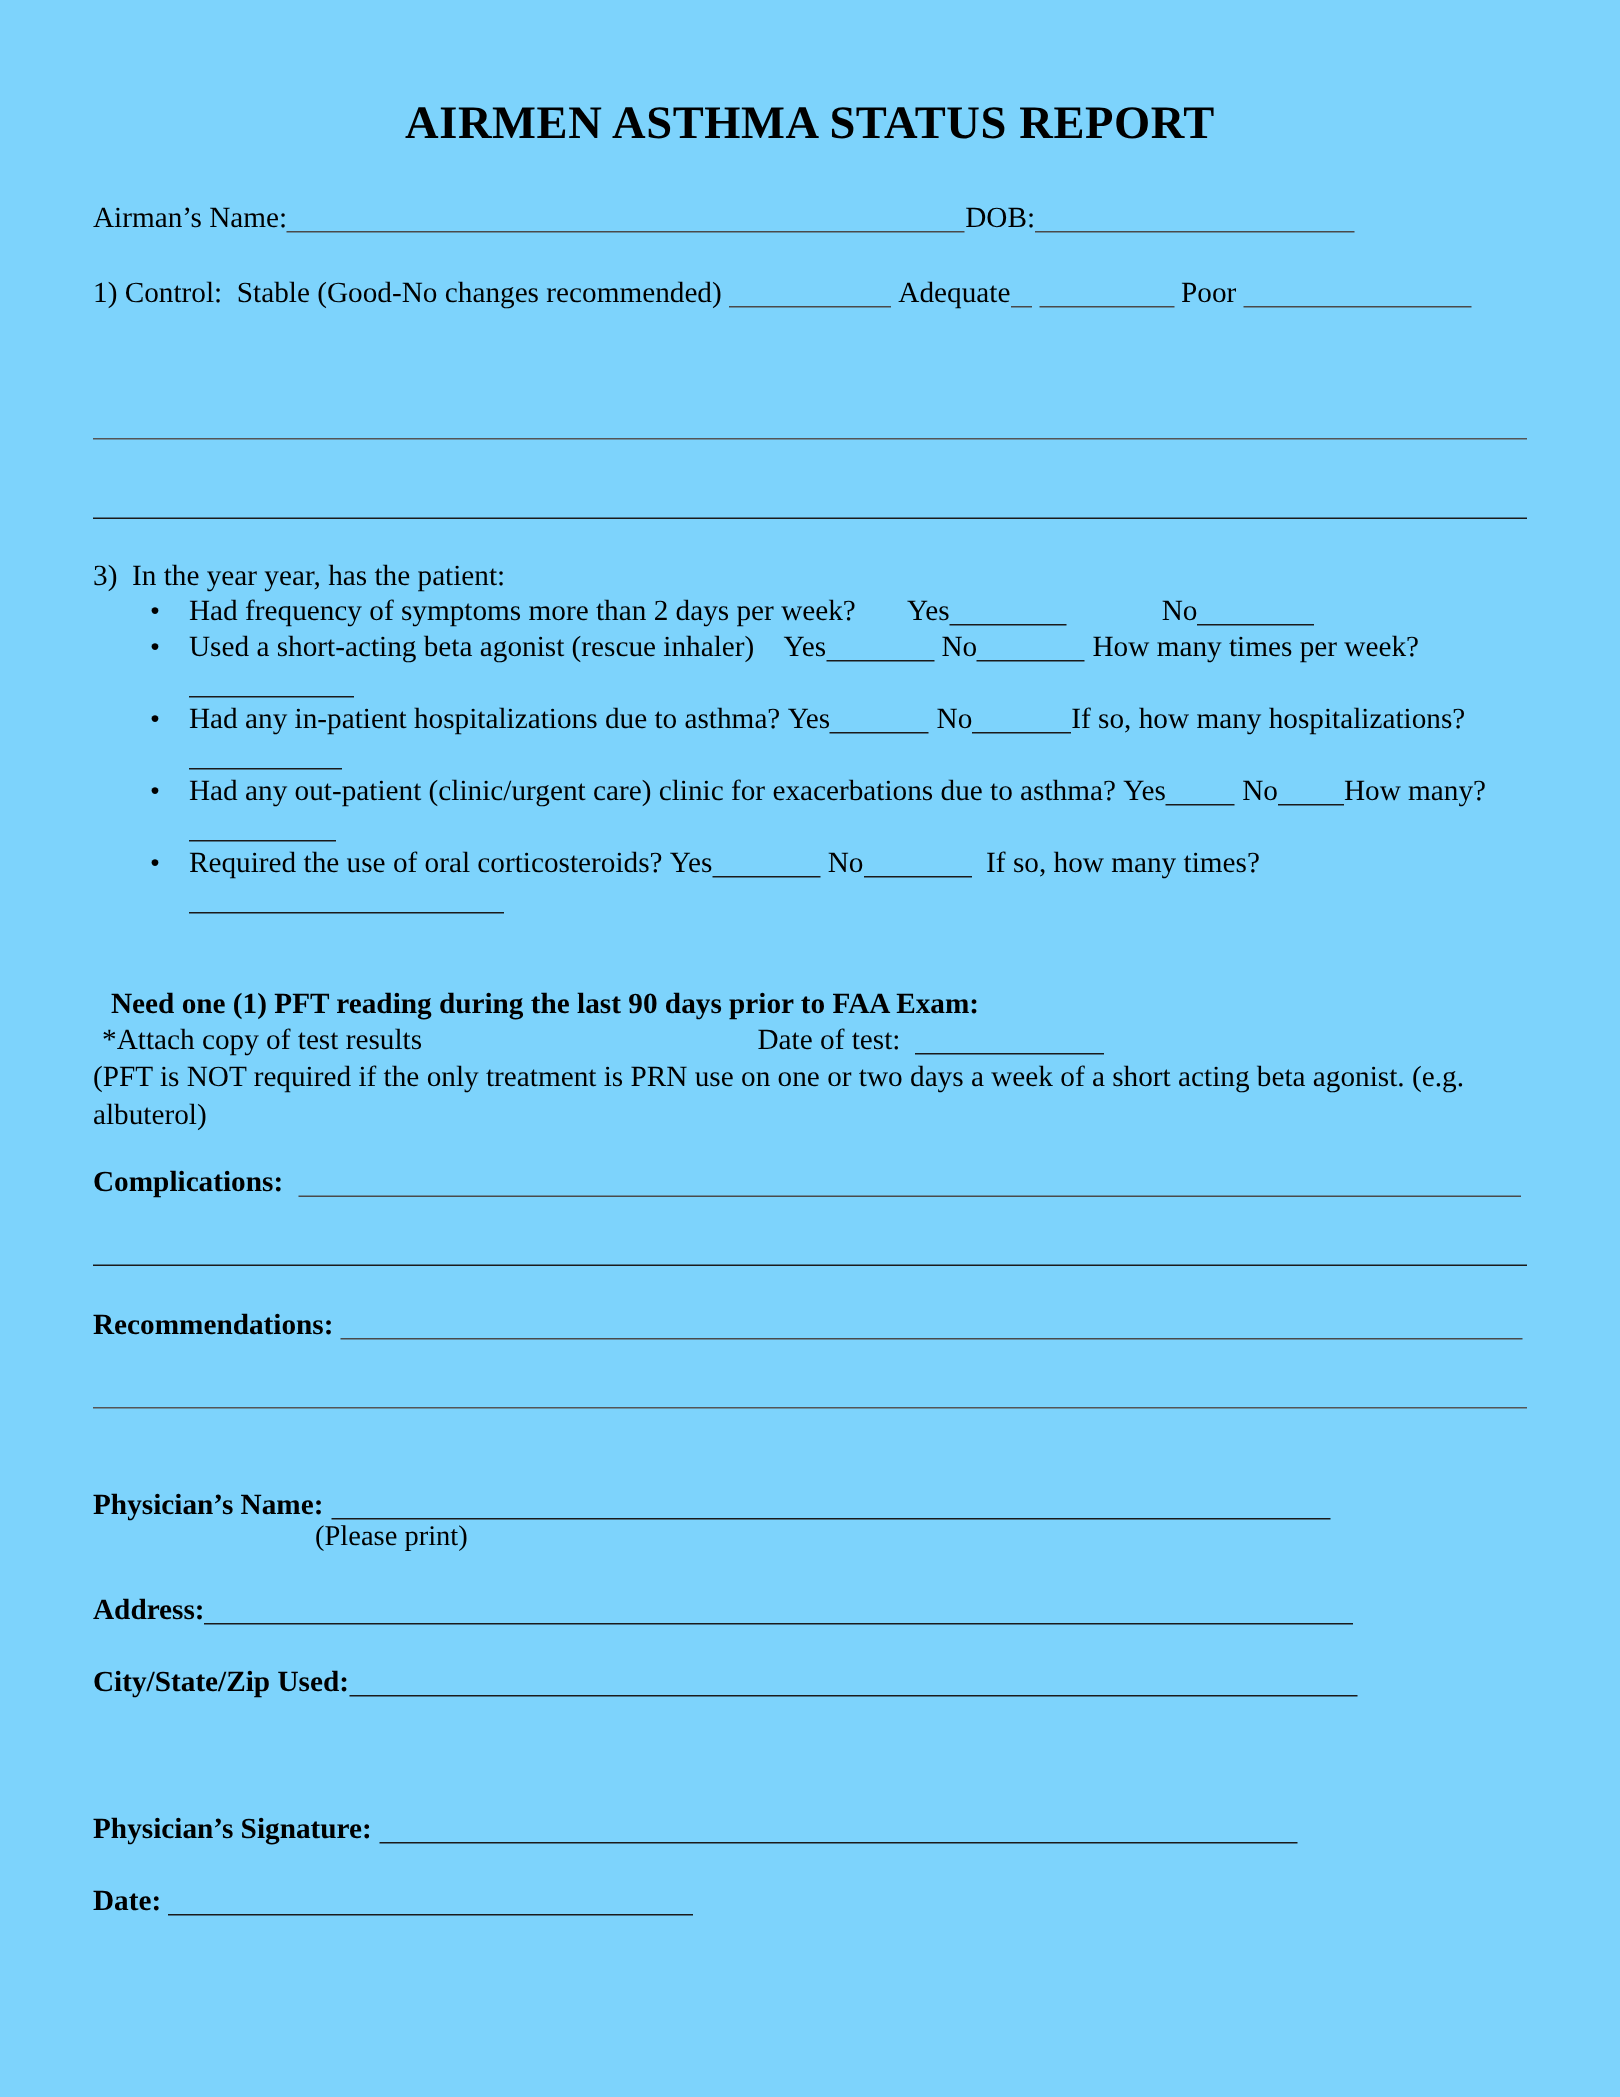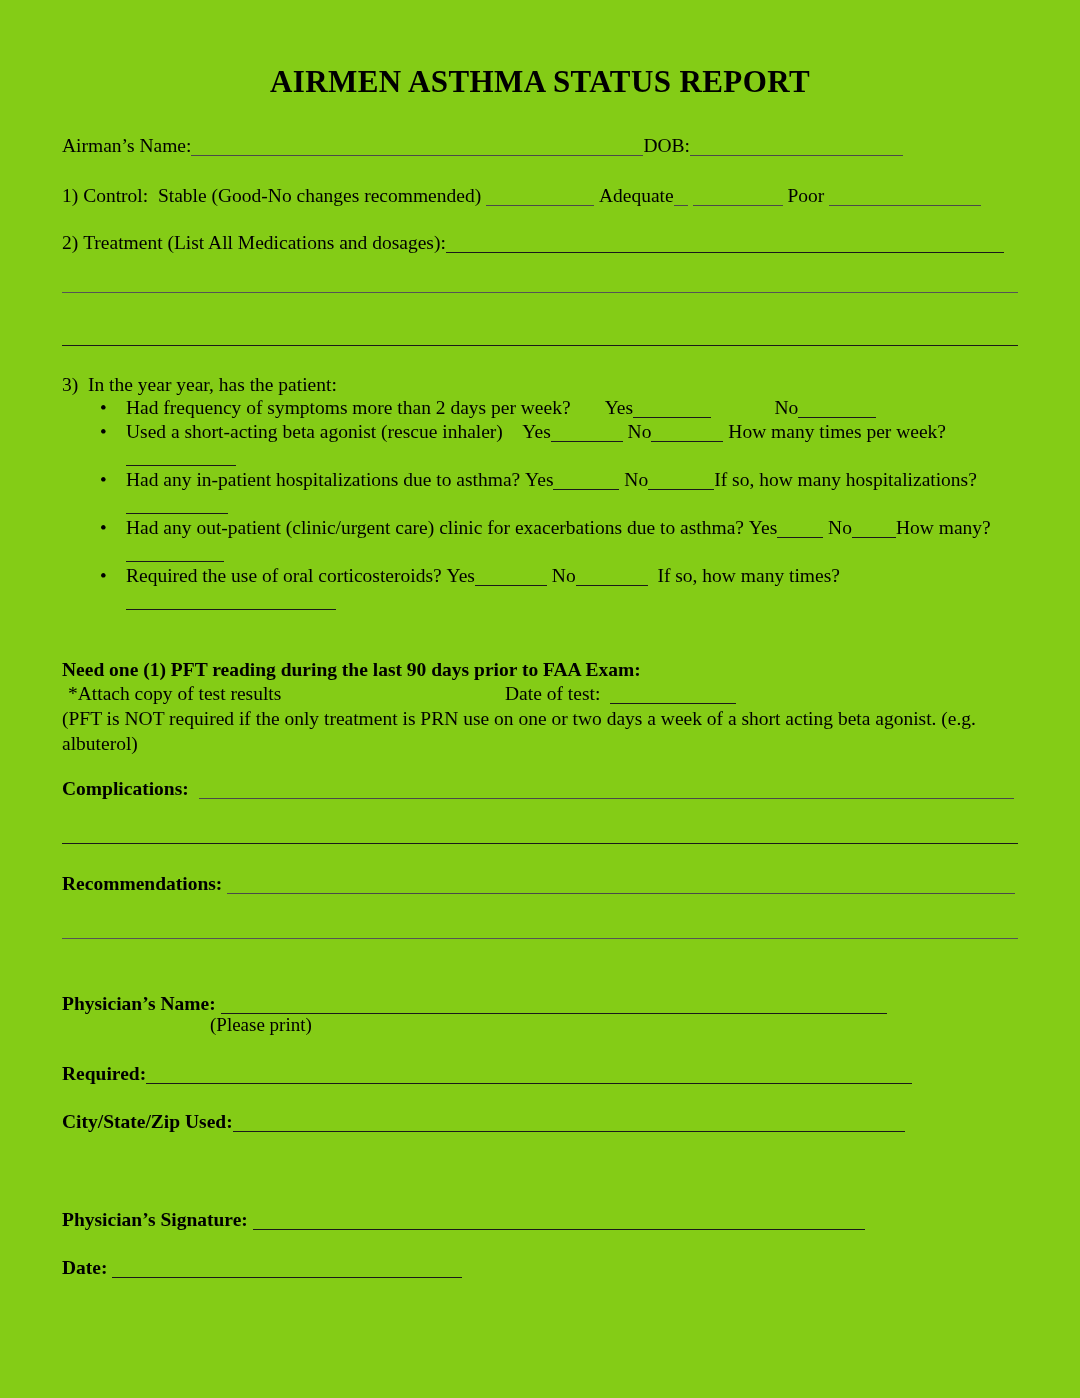--- a/index.html
+++ b/index.html
@@ -5,21 +5,21 @@
 <style>
   html, body {
     margin: 0;
     padding: 0;
     background: #ffffff;
   }
   .page {
     position: relative;
     width: 1080px;
     height: 1398px;
-    background: #84cc16;
+    background: #7dd3fc;
     font-family: "Liberation Serif", "DejaVu Serif", serif;
     color: #000000;
     overflow: hidden;
   }
 
   
   .doc-title {
     position: absolute;
     top: 64px;
     left: 0;
@@ -126,23 +126,20 @@
   <div class="doc-title">AIRMEN ASTHMA STATUS REPORT</div>
 
   <div class="row" style="top:134px;">
     <span class="bold">Airman’s Name</span><span class="reg">:</span><span class="fill" style="width:452px;"></span><span class="reg">DOB:</span><span class="fill" style="width:213px;"></span>
   </div>
 
   <div class="row" style="top:184px;">
     <span class="bold">1)</span><span>&nbsp;</span><span class="bold">Control:</span><span>&nbsp;&nbsp;</span><span class="reg">Stable (Good-No changes recommended)</span><span>&nbsp;</span><span class="fill" style="width:108px;"></span><span>&nbsp;</span><span class="reg">Adequate</span><span class="fill" style="width:14px;"></span><span>&nbsp;</span><span class="fill" style="width:90px;"></span><span>&nbsp;</span><span class="reg">Poor</span><span>&nbsp;</span><span class="fill" style="width:152px;"></span>
   </div>
 
-  <div class="row" style="top:231px;">
-    <span class="bold">2)</span><span>&nbsp;</span><span class="bold">Treatment (List All Medications and dosages):</span><span class="fill fill-dark" style="width:558px;"></span>
-  </div>
   <div class="rule" style="left:62px; top:292px; width:956px;"></div>
   <div class="rule dark" style="left:62px; top:345px; width:956px;"></div>
 
   <div class="row" style="top:373px;">
     <span class="bold">3)</span><span>&nbsp;&nbsp;</span><span class="bold">In the year year, has the patient</span><span class="reg">:</span>
   </div>
 
   <div class="bullets">
 
     <div class="bullet-item">
@@ -166,21 +163,21 @@
     </div>
 
     <div class="bullet-item">
       <span class="bullet-dot">•</span>
       <span class="bullet-text">Required the use of oral corticosteroids?</span><span>&nbsp;</span><span>Yes</span><span class="fill fill-dark" style="width:72px;"></span><span>&nbsp;</span><span>No</span><span class="fill fill-dark" style="width:72px;"></span><span>&nbsp;&nbsp;</span><span>If so, how many times?</span><span class="fill fill-dark" style="width:210px;"></span>
     </div>
 
   </div>
 
   <div class="pft">
-    <div style="font-weight:bold;">Need one (1) PFT reading during the last 90 days prior to FAA Exam:</div>
+    <div style="font-weight:bold;margin-left:12px;">Need one (1) PFT reading during the last 90 days prior to FAA Exam:</div>
     <div class="pft-line2">
       <span style="padding-left:6px;">*Attach copy of test results</span>
       <span class="pft-date"><span>Date of test:</span><span>&nbsp;&nbsp;</span><span class="fill fill-dark" style="width:126px;"></span></span>
     </div>
     <div class="pft-note" style="width:922px;">(PFT is NOT required if the only treatment is PRN use on one or two days a week of a short acting beta agonist.  (e.g. albuterol)</div>
   </div>
 
   <div class="field-label" style="top:778px;">
     <span>Complications:</span><span>&nbsp;&nbsp;</span><span class="fill" style="width:815px;"></span>
   </div>
@@ -190,21 +187,21 @@
     <span>Recommendations:</span><span>&nbsp;</span><span class="fill" style="width:788px;"></span>
   </div>
   <div class="rule" style="left:62px; top:938px; width:956px;"></div>
 
   <div class="field-label" style="top:993px;">
     <span>Physician’s Name:</span><span>&nbsp;</span><span class="fill fill-dark" style="width:666px;"></span>
   </div>
   <div class="please-print">(Please print)</div>
 
   <div class="field-label" style="top:1063px;">
-    <span>Required:</span><span class="fill fill-dark" style="width:766px;"></span>
+    <span>Address:</span><span class="fill fill-dark" style="width:766px;"></span>
   </div>
 
   <div class="field-label" style="top:1111px;">
     <span>City/State/Zip Used:</span><span class="fill fill-dark" style="width:672px;"></span>
   </div>
 
   <div class="field-label" style="top:1257px;">
     <span>Date:</span><span>&nbsp;</span><span class="fill fill-dark" style="width:350px;"></span>
   </div>
 

